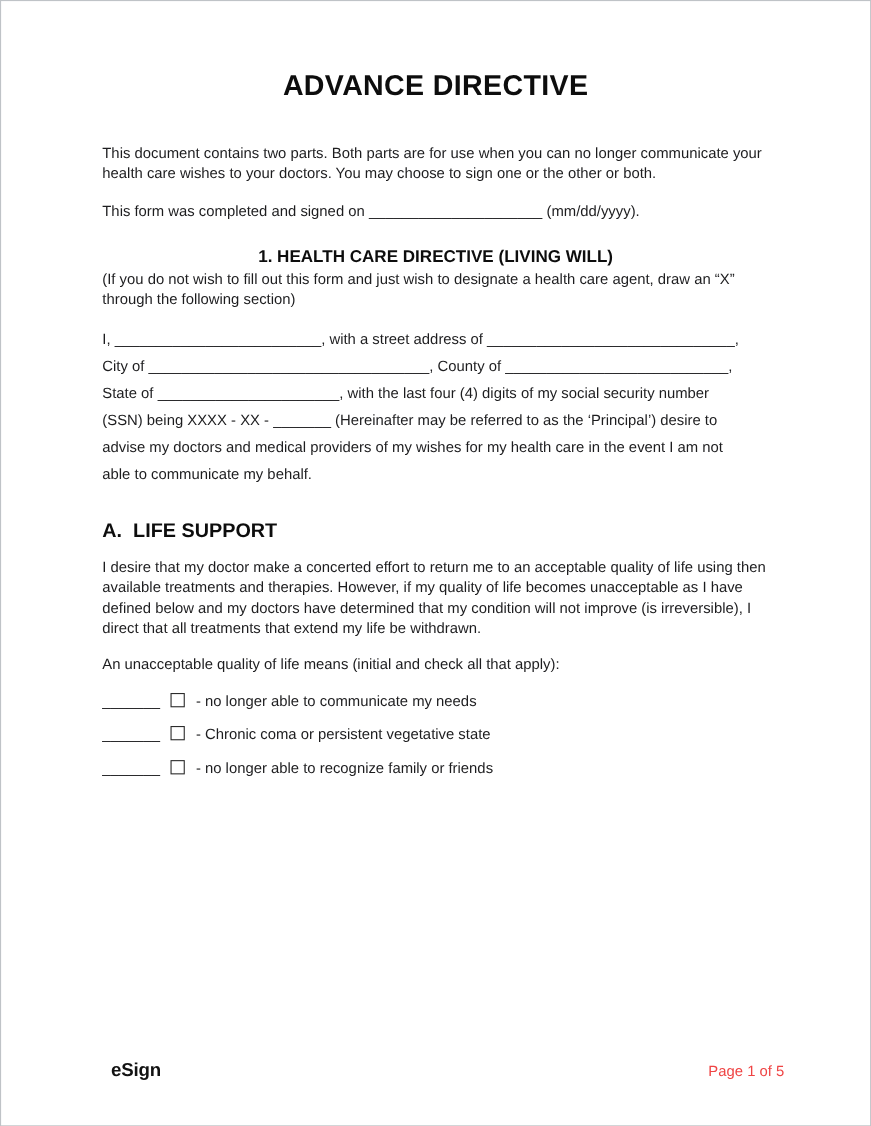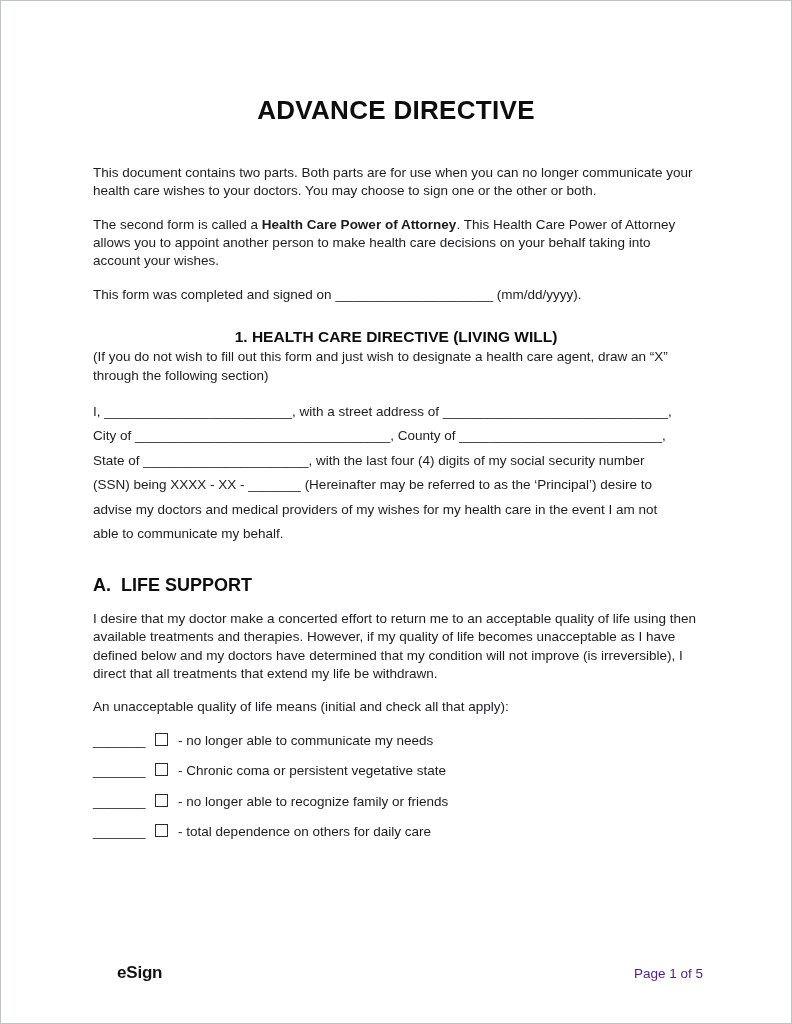--- a/index.html
+++ b/index.html
@@ -5,21 +5,21 @@
   html, body { margin: 0; padding: 0; background: #ffffff; }
   .page {
     width: 792px;
     height: 1024px;
     box-sizing: border-box;
     background: #ffffff;
     border: 1px solid #bfc3c7;
     font-family: "Liberation Sans", sans-serif;
     color: #1d1d1f;
     position: relative;
-    padding: 64px 92px 0 92px;
+    padding: 31px 92px 0 92px;
     overflow: hidden;
   }
   .title {
     text-align: center;
     font-size: 26px;
     font-weight: 700;
     color: #0d0d0d;
     letter-spacing: 0.3px;
     margin: 30px 0 38px 0;
   }
@@ -62,47 +62,45 @@
     width: 11px;
     height: 11px;
     border: 1.5px solid #2b2b2b;
     vertical-align: -1px;
     margin: 0 6px 0 6px;
   }
   .blank { letter-spacing: 0; }
   .footer {
     position: absolute;
     left: 100px;
-    right: 88px;
+    right: 78px;
     bottom: 40px;
     display: flex;
     justify-content: space-between;
     align-items: baseline;
-    margin-left: 16px;
   }
   .brand {
     font-size: 17px;
     font-weight: 700;
     color: #121212;
     letter-spacing: -0.2px;
   }
-  .pagenum { font-size: 13.5px; color: #4c1d95; }
+  .pagenum { font-size: 13.5px; color: #ef4444; }
   b { font-weight: 700; }
 </style>
 </head>
 <body>
 
 <div class="page">
 
   <h1 class="title">ADVANCE DIRECTIVE</h1>
 
   <p class="body">This document contains two parts. Both parts are for use when you can no longer communicate your health care wishes to your doctors. You may choose to sign one or the other or both.</p>
 
 
-  <p class="body"><span>The second form is called a </span><b>Health Care Power of Attorney</b><span>. This Health Care Power of Attorney allows you to appoint another person to make health care decisions on your behalf taking into account your wishes.</span></p>
 
   <p class="body"><span>This form was completed and signed on </span><span class="blank">_____________________</span><span> (mm/dd/yyyy).</span></p>
 
   <h2 class="sec-title">1. HEALTH CARE DIRECTIVE (LIVING WILL)</h2>
 
   <p class="body">(If you do not wish to fill out this form and just wish to designate a health care agent, draw an “X” through the following section)</p>
 
   <div class="fill-block">
     <div class="fill-line"><span>I, </span><span class="blank">_________________________</span><span>, with a street address of </span><span class="blank">______________________________</span><span>,</span></div>
     <div class="fill-line"><span>City of </span><span class="blank">__________________________________</span><span>, County of </span><span class="blank">___________________________</span><span>,</span></div>
@@ -127,25 +125,20 @@
     <div class="check-item">
       <span class="blank">_______</span>
       <span class="cbx"></span>
       <span>- Chronic coma or persistent vegetative state</span>
     </div>
     <div class="check-item">
       <span class="blank">_______</span>
       <span class="cbx"></span>
       <span>- no longer able to recognize family or friends</span>
     </div>
-    <div class="check-item">
-      <span class="blank">_______</span>
-      <span class="cbx"></span>
-      <span>- total dependence on others for daily care</span>
-    </div>
   </div>
 
   <div class="footer">
     <span class="brand">eSign</span>
     <span class="pagenum">Page 1 of 5</span>
   </div>
 
 </div>
 
 </body></html>

